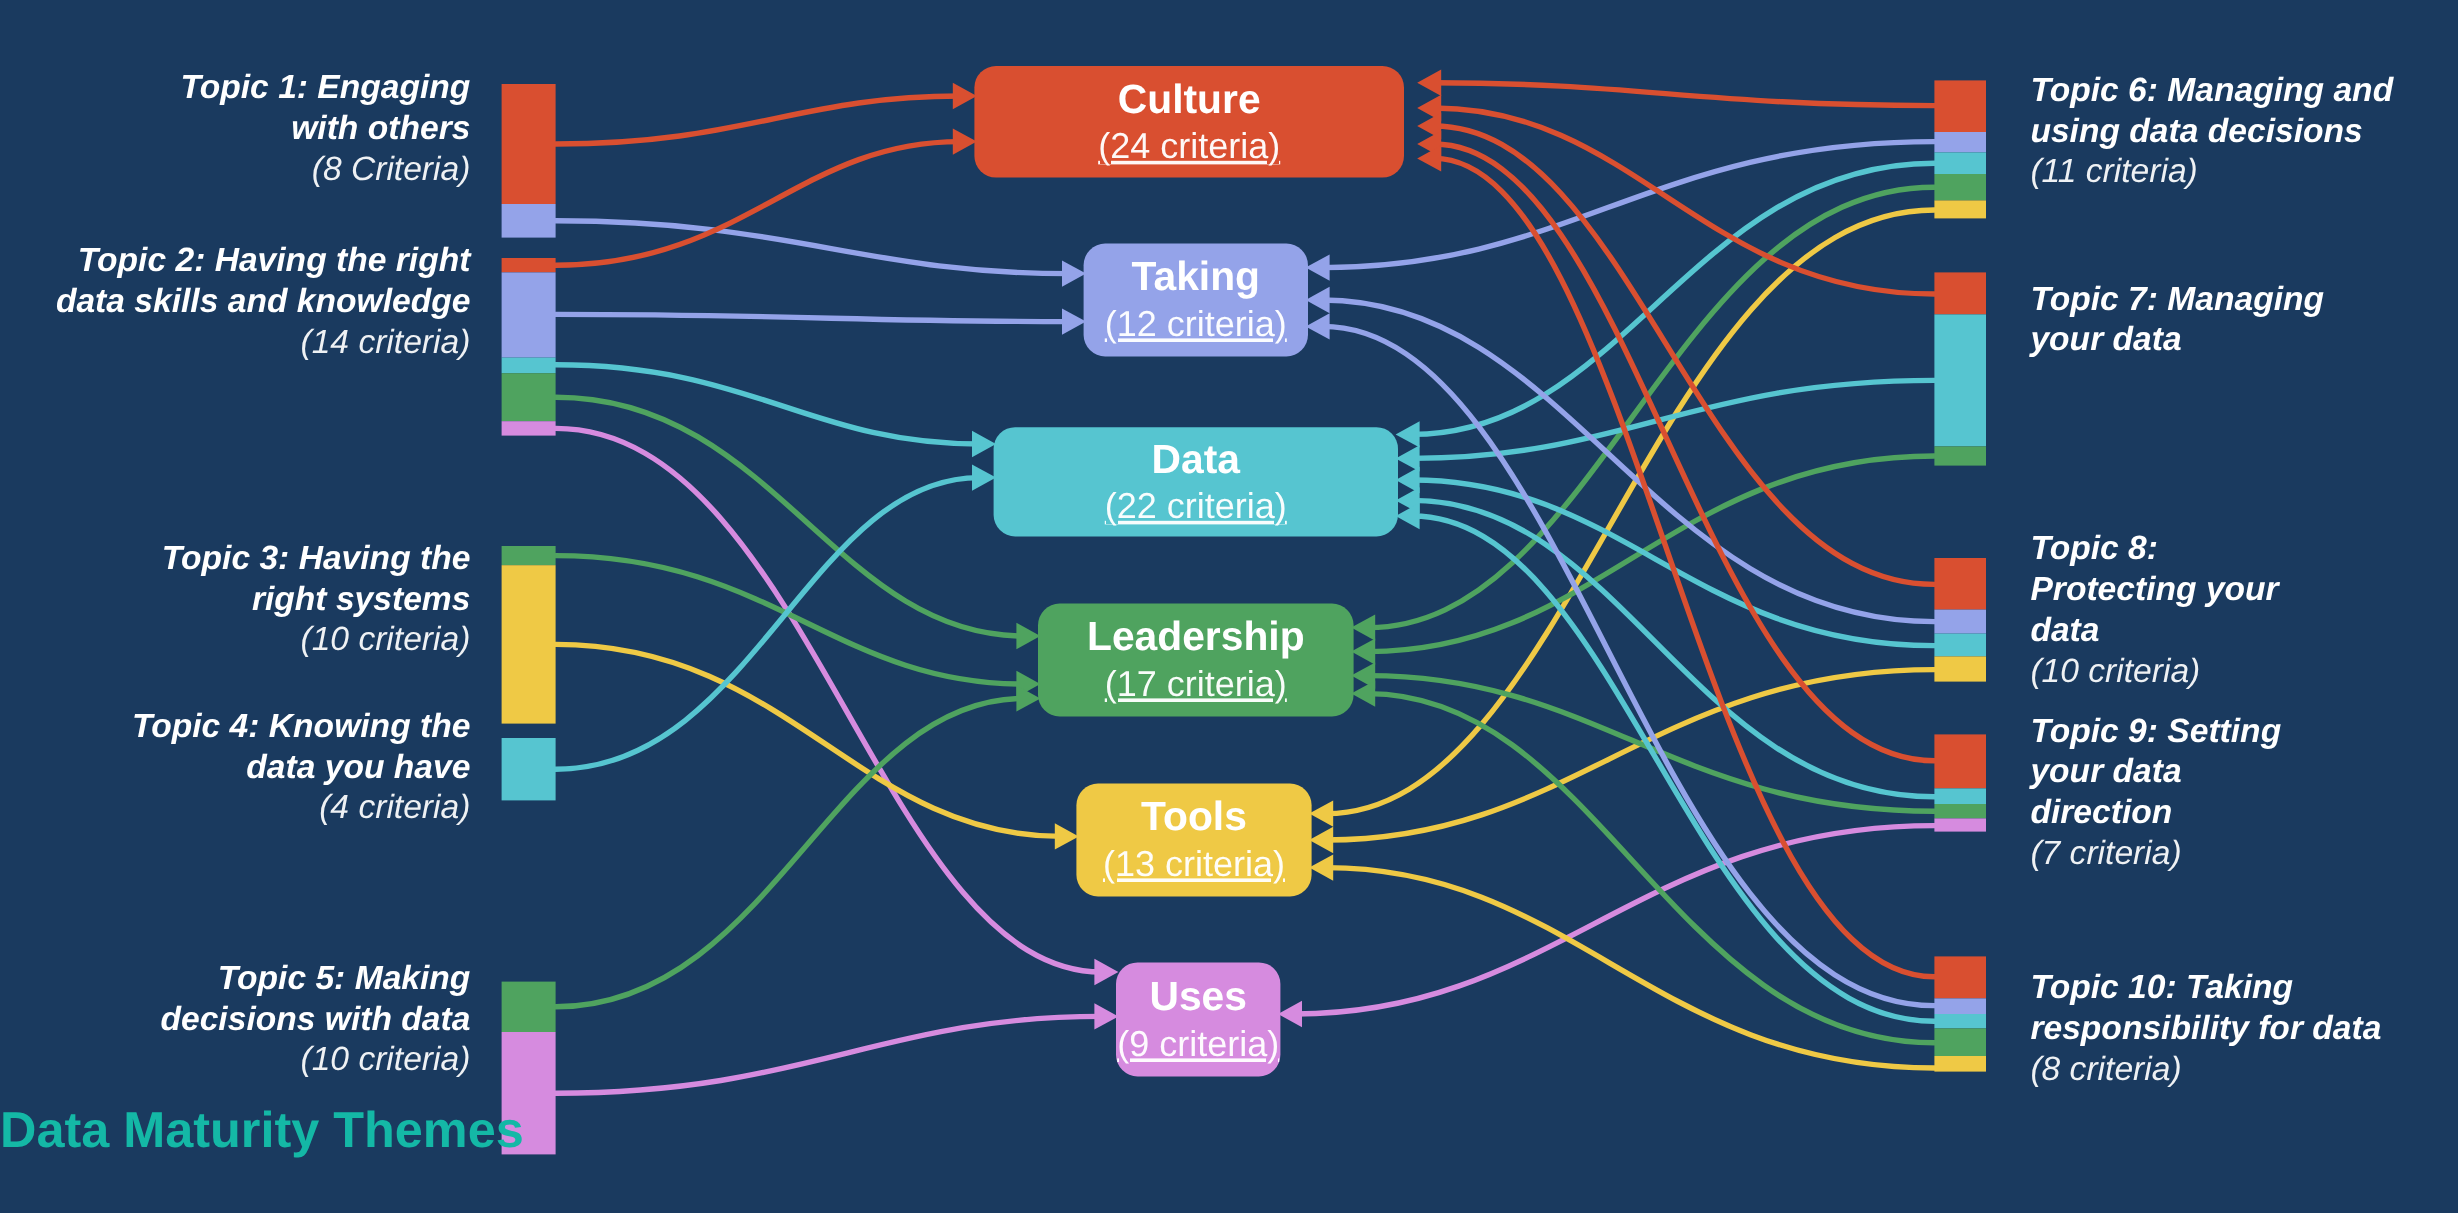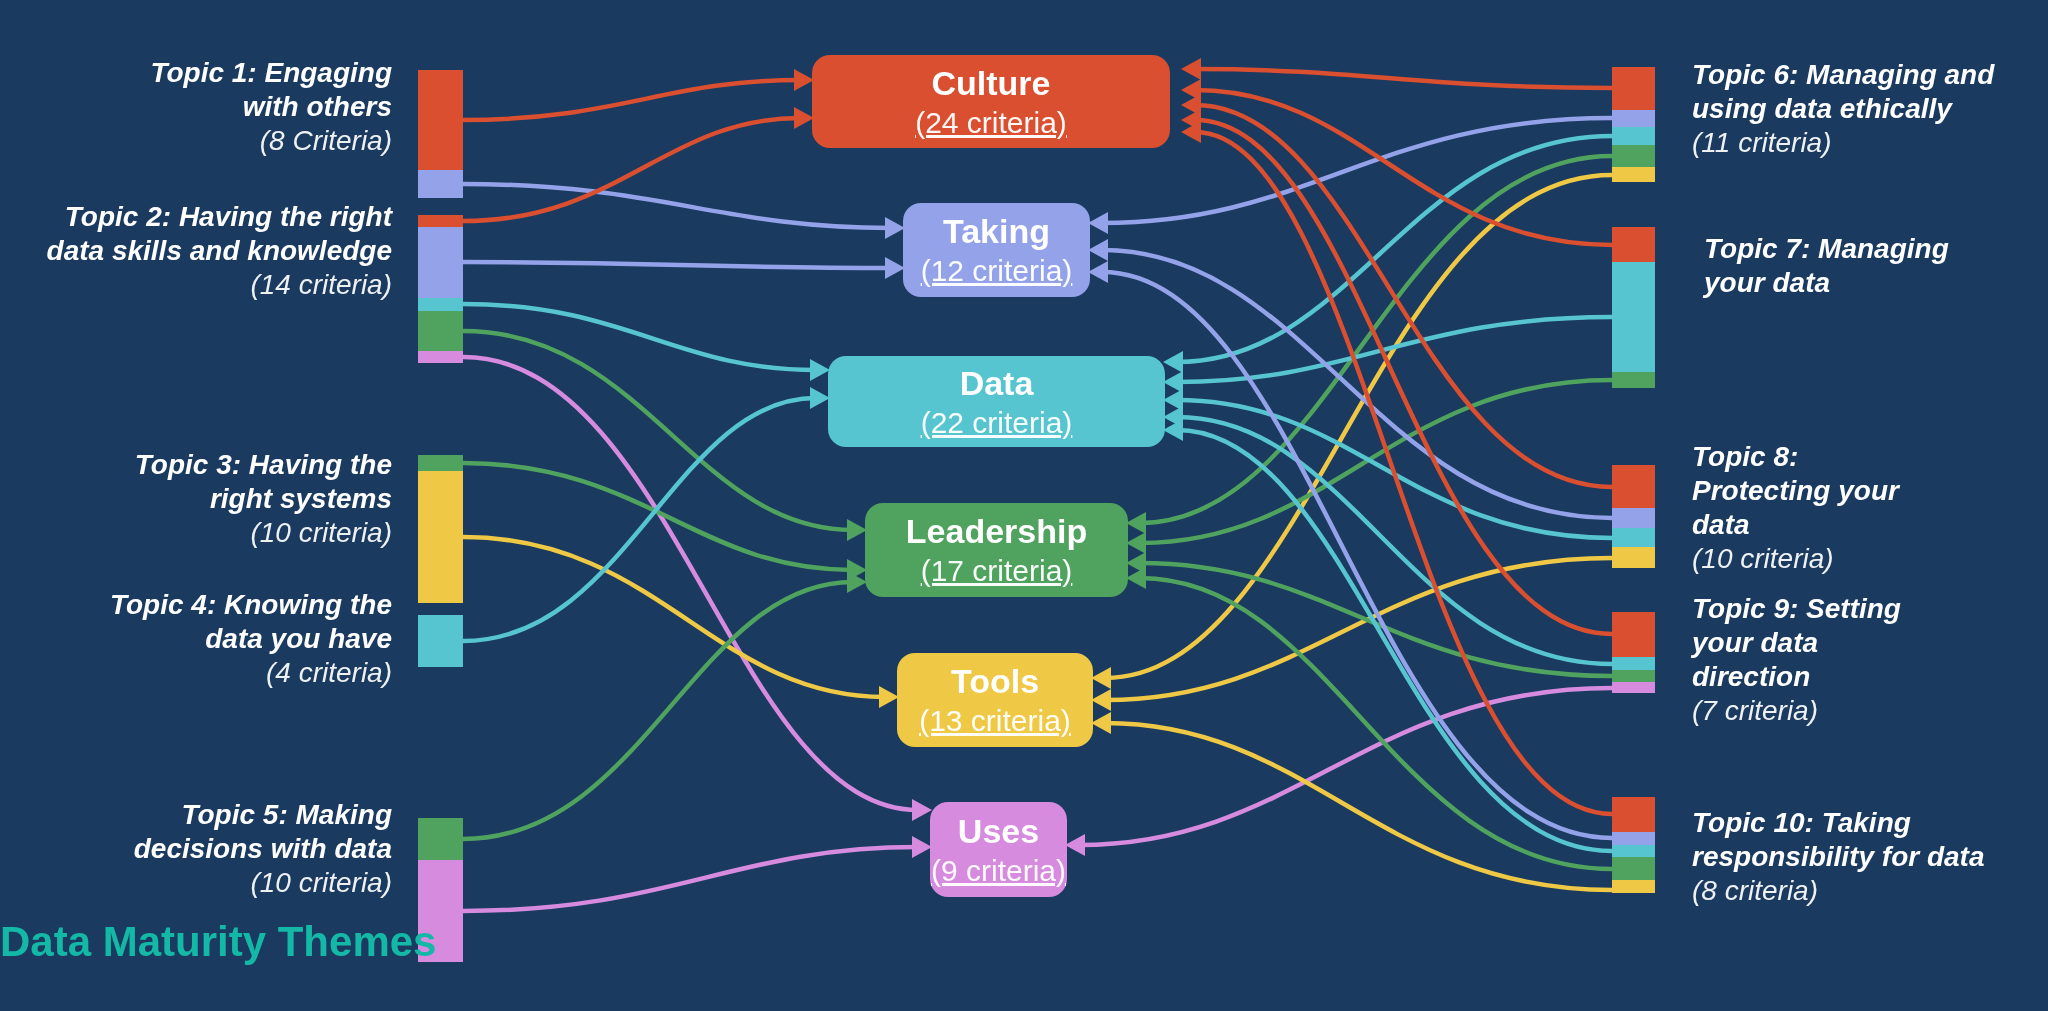--- a/index.html
+++ b/index.html
@@ -218,31 +218,31 @@
         <div class="theme-criteria">(13 criteria)</div>
       </div>
       <div class="theme-box" style="left: 930px; top: 802px; width: 137px; height: 95px; background: rgb(214, 139, 223);">
         <div class="theme-name">Uses</div>
         <div class="theme-criteria">(9 criteria)</div>
       </div>
     </div>
   <div id="right-topics">
       <div class="topic-label right" style="top: 58px;">
         <div class="topic-line">Topic 6: Managing and</div>
-        <div class="topic-line">using data ethically</div>
+        <div class="topic-line">using data decisions</div>
         <div class="topic-criteria">(11 criteria)</div>
       </div>
       <div class="bar" style="left: 1612px; top: 67px; width: 43px; height: 115px;">
         <div class="bar-seg" style="height: 37%; background: rgb(217, 79, 48);"></div>
         <div class="bar-seg" style="height: 15%; background: rgb(148, 163, 233);"></div>
         <div class="bar-seg" style="height: 16%; background: rgb(86, 197, 208);"></div>
         <div class="bar-seg" style="height: 19%; background: rgb(79, 163, 95);"></div>
         <div class="bar-seg" style="height: 13%; background: rgb(239, 201, 69);"></div>
       </div>
-      <div class="topic-label right" style="top: 232px; margin-left: 12px;">
+      <div class="topic-label right" style="top: 232px;">
         <div class="topic-line">Topic 7: Managing</div>
         <div class="topic-line">your data</div>
       </div>
       <div class="bar" style="left: 1612px; top: 227px; width: 43px; height: 161px;">
         <div class="bar-seg" style="height: 22%; background: rgb(217, 79, 48);"></div>
         <div class="bar-seg" style="height: 68%; background: rgb(86, 197, 208);"></div>
         <div class="bar-seg" style="height: 10%; background: rgb(79, 163, 95);"></div>
       </div>
       <div class="topic-label right" style="top: 440px;">
         <div class="topic-line">Topic 8:</div>

